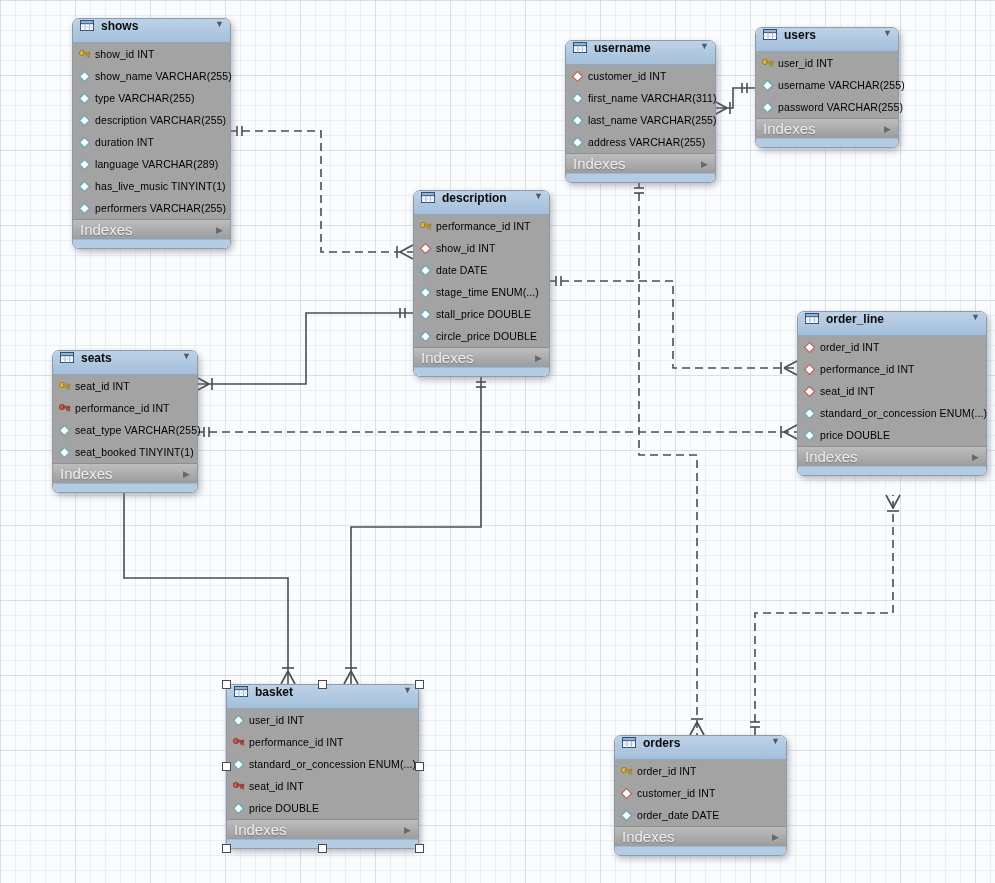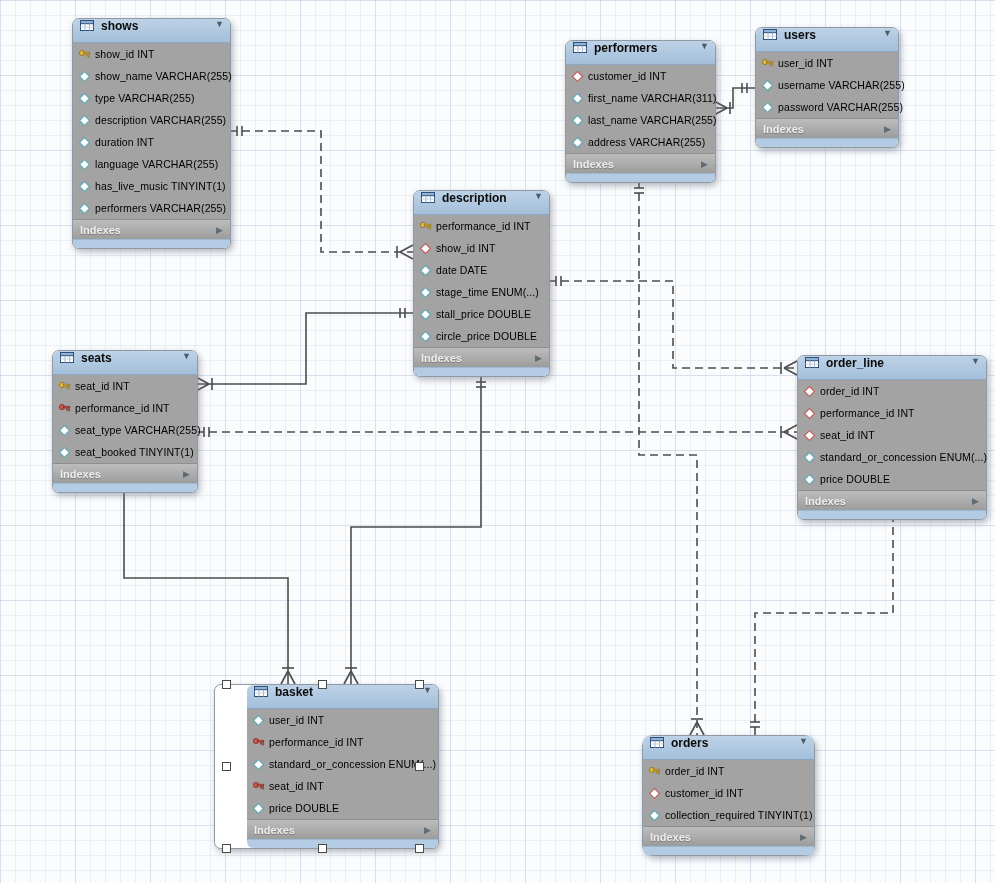--- a/index.html
+++ b/index.html
@@ -42,21 +42,21 @@
     padding:0 4px 0 5px;box-sizing:border-box;white-space:nowrap;
   }
   .frow .icn{display:inline-flex;width:13px;justify-content:center;margin-right:4px;flex:0 0 auto;}
   .frow .ftext{font-size:10.5px;color:#000;letter-spacing:.1px;}
   .idxbar{
     height:20px;display:flex;align-items:center;justify-content:space-between;
     background:linear-gradient(#bdbdbd,#9c9c9c);
     border-top:1px solid #8e8e8e;
     padding:0 7px;box-sizing:border-box;
   }
-  .idxbar .ilabel{font-size:11px;font-weight:bold;color:#efefef;text-shadow:0 1px 1px rgba(90,90,90,.6);}
+  .idxbar .ilabel{font-size:15px;font-weight:normal;color:#efefef;text-shadow:0 1px 1px rgba(90,90,90,.6);}
   .idxbar .iarrow{font-size:9px;color:#5f6b74;}
   .tbl-footer{
     height:8px;background:#b3cce4;border-top:1px solid #9cb9d4;
     border-radius:0 0 6px 6px;
   }
   .handle{
     position:absolute;width:9px;height:9px;z-index:3;
     background:#fff;border:1px solid #4a4a4a;box-sizing:border-box;
   }
 </style>
@@ -195,21 +195,21 @@
             </svg>
           </span>
           <span class="ftext">duration INT</span>
         </div>
         <div class="frow">
           <span class="icn">
             <svg width="13" height="13">
               <path d="M6.5 1.5 L11.5 6.5 L6.5 11.5 L1.5 6.5 Z" fill="#ffffff" stroke="#62a8b8" stroke-width="1.2"></path>
             </svg>
           </span>
-          <span class="ftext">language VARCHAR(255)</span>
+          <span class="ftext">language VARCHAR(289)</span>
         </div>
         <div class="frow">
           <span class="icn">
             <svg width="13" height="13">
               <path d="M6.5 1.5 L11.5 6.5 L6.5 11.5 L1.5 6.5 Z" fill="#ffffff" stroke="#62a8b8" stroke-width="1.2"></path>
             </svg>
           </span>
           <span class="ftext">has_live_music TINYINT(1)</span>
         </div>
         <div class="frow">
@@ -231,21 +231,21 @@
       <div class="tbl-header">
         <span class="ticon">
           <svg width="16" height="13">
             <rect x="1.5" y="1.5" width="13" height="10" fill="#ffffff" stroke="#2f4e75" stroke-width="1"></rect>
             <rect x="1.5" y="1.5" width="13" height="3.2" fill="#8fb2d8" stroke="#2f4e75" stroke-width="1"></rect>
             <line x1="6" y1="4.7" x2="6" y2="11.5" stroke="#9fb4cc" stroke-width="1"></line>
             <line x1="10.5" y1="4.7" x2="10.5" y2="11.5" stroke="#9fb4cc" stroke-width="1"></line>
             <line x1="1.5" y1="8" x2="14.5" y2="8" stroke="#c5d2e2" stroke-width="1"></line>
           </svg>
         </span>
-        <span class="tbl-title">performers</span>
+        <span class="tbl-title">username</span>
         <span class="tbl-collapse">▼</span>
       </div>
       <div class="rows">
         <div class="frow">
           <span class="icn">
             <svg width="13" height="13">
               <path d="M6.5 1.5 L11.5 6.5 L6.5 11.5 L1.5 6.5 Z" fill="#ffffff" stroke="#c2615c" stroke-width="1.2"></path>
             </svg>
           </span>
           <span class="ftext">customer_id INT</span>
@@ -456,21 +456,21 @@
           </span>
           <span class="ftext">seat_booked TINYINT(1)</span>
         </div>
       </div>
       <div class="idxbar">
         <span class="ilabel">Indexes</span>
         <span class="iarrow">▶</span>
       </div>
       <div class="tbl-footer"></div>
     </div>
-    <div class="tbl" style="left: 797px; top: 311px; width: 188px; margin-top: 44px;">
+    <div class="tbl" style="left: 797px; top: 311px; width: 188px;">
       <div class="tbl-header">
         <span class="ticon">
           <svg width="16" height="13">
             <rect x="1.5" y="1.5" width="13" height="10" fill="#ffffff" stroke="#2f4e75" stroke-width="1"></rect>
             <rect x="1.5" y="1.5" width="13" height="3.2" fill="#8fb2d8" stroke="#2f4e75" stroke-width="1"></rect>
             <line x1="6" y1="4.7" x2="6" y2="11.5" stroke="#9fb4cc" stroke-width="1"></line>
             <line x1="10.5" y1="4.7" x2="10.5" y2="11.5" stroke="#9fb4cc" stroke-width="1"></line>
             <line x1="1.5" y1="8" x2="14.5" y2="8" stroke="#c5d2e2" stroke-width="1"></line>
           </svg>
         </span>
@@ -518,21 +518,21 @@
           </span>
           <span class="ftext">price DOUBLE</span>
         </div>
       </div>
       <div class="idxbar">
         <span class="ilabel">Indexes</span>
         <span class="iarrow">▶</span>
       </div>
       <div class="tbl-footer"></div>
     </div>
-    <div class="tbl" style="left: 214px; top: 684px; width: 191px; padding-left: 32px;">
+    <div class="tbl" style="left: 226px; top: 684px; width: 191px;">
       <div class="tbl-header">
         <span class="ticon">
           <svg width="16" height="13">
             <rect x="1.5" y="1.5" width="13" height="10" fill="#ffffff" stroke="#2f4e75" stroke-width="1"></rect>
             <rect x="1.5" y="1.5" width="13" height="3.2" fill="#8fb2d8" stroke="#2f4e75" stroke-width="1"></rect>
             <line x1="6" y1="4.7" x2="6" y2="11.5" stroke="#9fb4cc" stroke-width="1"></line>
             <line x1="10.5" y1="4.7" x2="10.5" y2="11.5" stroke="#9fb4cc" stroke-width="1"></line>
             <line x1="1.5" y1="8" x2="14.5" y2="8" stroke="#c5d2e2" stroke-width="1"></line>
           </svg>
         </span>
@@ -594,21 +594,21 @@
       <div class="tbl-footer"></div>
     </div>
     <div class="handle" style="left: 221.5px; top: 679.5px;"></div>
     <div class="handle" style="left: 318px; top: 679.5px;"></div>
     <div class="handle" style="left: 414.5px; top: 679.5px;"></div>
     <div class="handle" style="left: 221.5px; top: 761.5px;"></div>
     <div class="handle" style="left: 414.5px; top: 761.5px;"></div>
     <div class="handle" style="left: 221.5px; top: 843.5px;"></div>
     <div class="handle" style="left: 318px; top: 843.5px;"></div>
     <div class="handle" style="left: 414.5px; top: 843.5px;"></div>
-    <div class="tbl" style="left: 642px; top: 735px; width: 171px; border-radius: 11px;">
+    <div class="tbl" style="left: 614px; top: 735px; width: 171px;">
       <div class="tbl-header">
         <span class="ticon">
           <svg width="16" height="13">
             <rect x="1.5" y="1.5" width="13" height="10" fill="#ffffff" stroke="#2f4e75" stroke-width="1"></rect>
             <rect x="1.5" y="1.5" width="13" height="3.2" fill="#8fb2d8" stroke="#2f4e75" stroke-width="1"></rect>
             <line x1="6" y1="4.7" x2="6" y2="11.5" stroke="#9fb4cc" stroke-width="1"></line>
             <line x1="10.5" y1="4.7" x2="10.5" y2="11.5" stroke="#9fb4cc" stroke-width="1"></line>
             <line x1="1.5" y1="8" x2="14.5" y2="8" stroke="#c5d2e2" stroke-width="1"></line>
           </svg>
         </span>
@@ -634,21 +634,21 @@
             </svg>
           </span>
           <span class="ftext">customer_id INT</span>
         </div>
         <div class="frow">
           <span class="icn">
             <svg width="13" height="13">
               <path d="M6.5 1.5 L11.5 6.5 L6.5 11.5 L1.5 6.5 Z" fill="#ffffff" stroke="#62a8b8" stroke-width="1.2"></path>
             </svg>
           </span>
-          <span class="ftext">collection_required TINYINT(1)</span>
+          <span class="ftext">order_date DATE</span>
         </div>
       </div>
       <div class="idxbar">
         <span class="ilabel">Indexes</span>
         <span class="iarrow">▶</span>
       </div>
       <div class="tbl-footer"></div>
     </div>
   </div>
 

